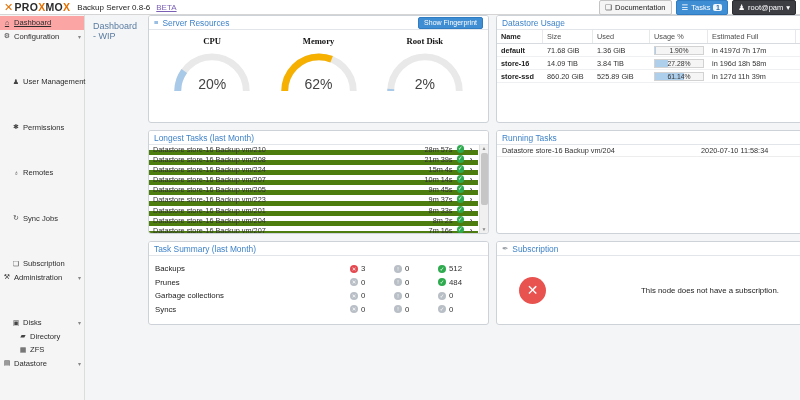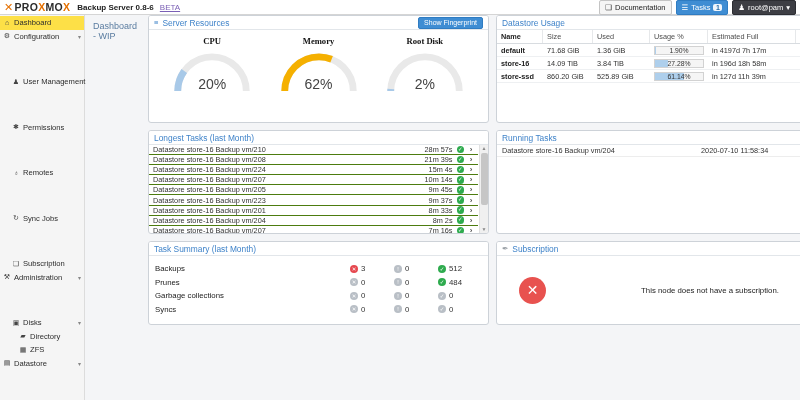--- a/index.html
+++ b/index.html
@@ -9,42 +9,42 @@
     font-size: 9px; color: #333; background: #f4f5f7;
   }
   
   .top-header {
     height: 15px; background: #fff; border-bottom: 1px solid #d5d5d5;
     display: flex; align-items: center; padding: 0 4px; gap: 4px;
   }
   .logo { display: flex; align-items: baseline; font-weight: bold; font-size: 10.5px; letter-spacing: .3px; }
   .logo .mark { color: #e57000; font-size: 11px; margin-right: 1px; font-weight: 900; }
   .logo .dark { color: #2b2b2b; } .logo .orange { color: #e57000; }
-  .subtitle { font-size: 8px; color: #222; margin-left: 3px; font-weight: bold; }
+  .subtitle { font-size: 8px; color: #222; margin-left: 3px; }
   .beta { font-size: 8px; color: #7a5fb5; text-decoration: underline; margin-left: 2px; cursor: pointer; }
   .header-right { margin-left: auto; display: flex; align-items: center; gap: 4px; }
   .hbtn {
     font-size: 7.5px; border: 1px solid #c4c4c4; background: #f5f5f5; color: #222;
     border-radius: 2px; padding: 2px 5px; display: inline-flex; align-items: center; gap: 3px; cursor: pointer;
   }
   .hbtn.blue { background: #3f8dd3; border-color: #2f7cc2; color: #fff; }
   .hbtn.dark { background: #3d3e44; border-color: #2c2d32; color: #fff; }
   .badge { background: rgba(255,255,255,0.92); color: #2a6ca8; border-radius: 2px; padding: 0 2.5px; font-size: 7px; font-weight: bold; }
   .hicon { font-size: 7.5px; }
   
   .shell { display: flex; height: 385px; }
   .sidebar {
     width: 85px; background: #f5f5f5; border-right: 1px solid #dcdcdc;
     padding-top: 1px; flex-shrink: 0;
   }
   .side-item {
     height: 13.5px; display: flex; align-items: center; gap: 3px;
     font-size: 7.6px; color: #2c2c2c; padding: 0 3px; cursor: pointer; white-space: nowrap;
   }
-  .side-item.sel { background: #fde047; }
+  .side-item.sel { background: #fca5a5; text-decoration: underline; }
   .side-item .sicon { width: 8px; font-size: 7px; color: #444; text-align: center; flex-shrink: 0; }
   .side-item .caret { margin-left: auto; color: #888; font-size: 6px; }
   .lv1 { padding-left: 12px; margin-top: 32px; } .lv2 { padding-left: 19px; }
   
   .main { flex: 1; display: flex; flex-direction: row; }
   .breadcrumb { font-size: 9px; color: #5a7ca0; padding: 6px 8px 5px 8px; }
   .grid {
     display: grid; grid-template-columns: 341px 357px; grid-template-rows: 108px 104px 84px;
     gap: 7px; padding: 0 8px 0 3px;
   }
@@ -83,22 +83,22 @@
   .c-usage { width: 58px; } .c-est { width: 88px; } .c-hist { flex: 1; }
   .sort-arrow { color: #777; font-size: 7px; margin-left: 2px; }
   .ubar { width: 50px; height: 9px; background: #f5f5f5; border: 1px solid #d2d2d2; position: relative; }
   .ubar-fill { position: absolute; left: 0; top: 0; bottom: 0; background: #aecfec; }
   .ubar-txt { position: absolute; inset: 0; text-align: center; font-size: 6.8px; line-height: 8px; color: #333; }
   .spark { width: 86px; height: 10px; display: block; }
   .spark polyline { fill: none; stroke-width: 1; }
   
   .tasklist { padding-right: 10px; }
   .task-row {
-    height: 10.1px; display: flex; align-items: center; gap: 4px;
-    padding: 0 4px; border-bottom: 1px solid #4d7c0f; font-size: 7.3px; cursor: pointer;
+    height: 10.1px; display: flex; align-items: flex-start; gap: 4px;
+    padding: 0 4px; border-bottom: 5px solid #4d7c0f; font-size: 7.3px; cursor: pointer;
   }
   .t-name { flex: 1; white-space: nowrap; overflow: hidden; }
   .t-dur { width: 40px; text-align: right; }
   .okdot {
     width: 7.5px; height: 7.5px; border-radius: 50%; background: #2eab4e; color: #fff;
     font-size: 5.5px; line-height: 7.5px; text-align: center; flex-shrink: 0;
   }
   .chev { color: #555; font-size: 8px; font-weight: bold; width: 6px; text-align: center; }
   .scrollbar {
     position: absolute; top: 0; right: 0; bottom: 0; width: 9px; background: #f0f0f0;

